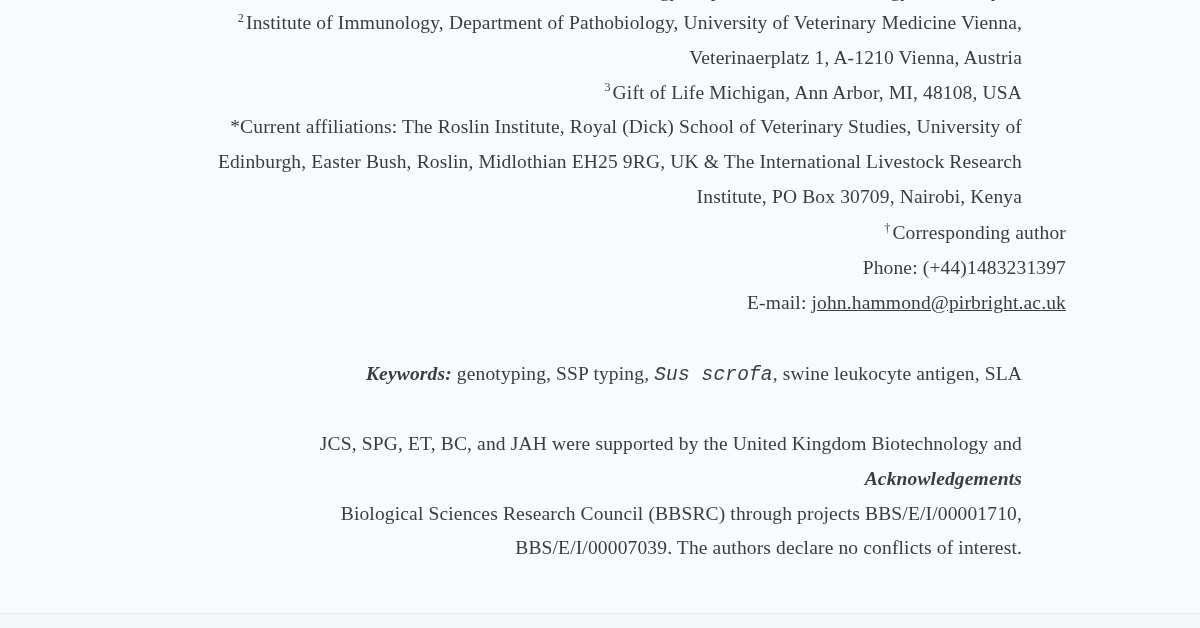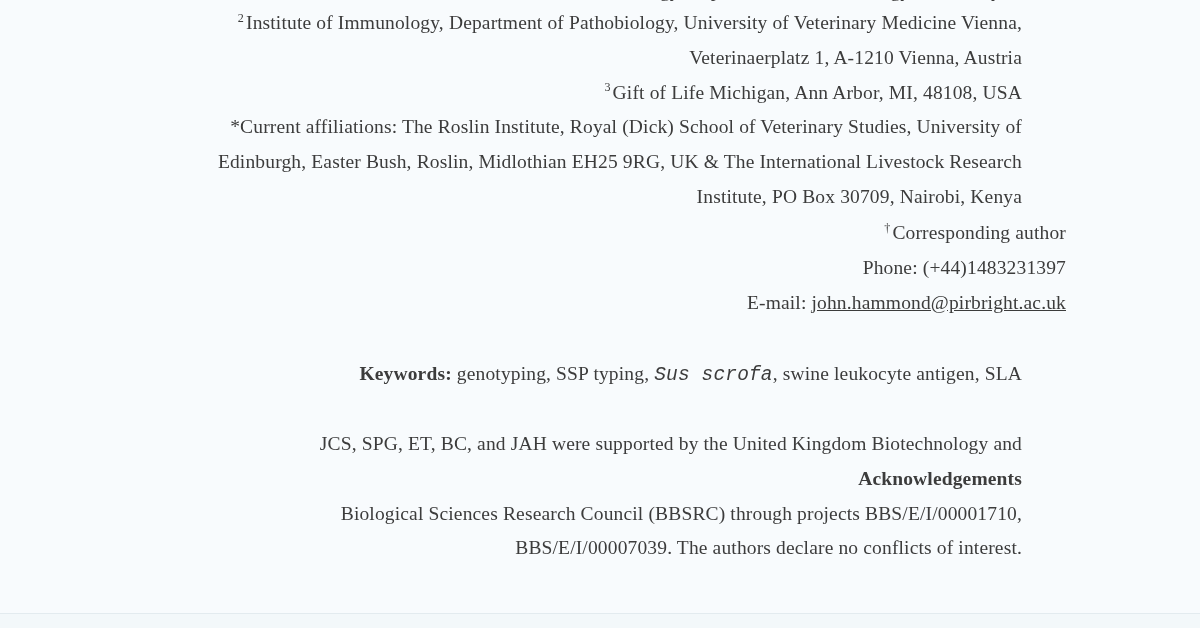--- a/index.html
+++ b/index.html
@@ -88,21 +88,21 @@
     line-height: 0;
     padding-right: 2px;
   }
   i, .ital { font-style: italic; font-family: Liberation Mono, monospace; }
 
   .link {
     text-decoration: underline;
     color: #3c3c3c;
   }
 
-  .hdr { font-weight: bold; }
+  .hdr { font-weight: bold; font-style: italic; }
 </style>
 </head>
 <body>
 
 <div class="page">
 
   <div class="watermark-col">
     
   </div>
 

